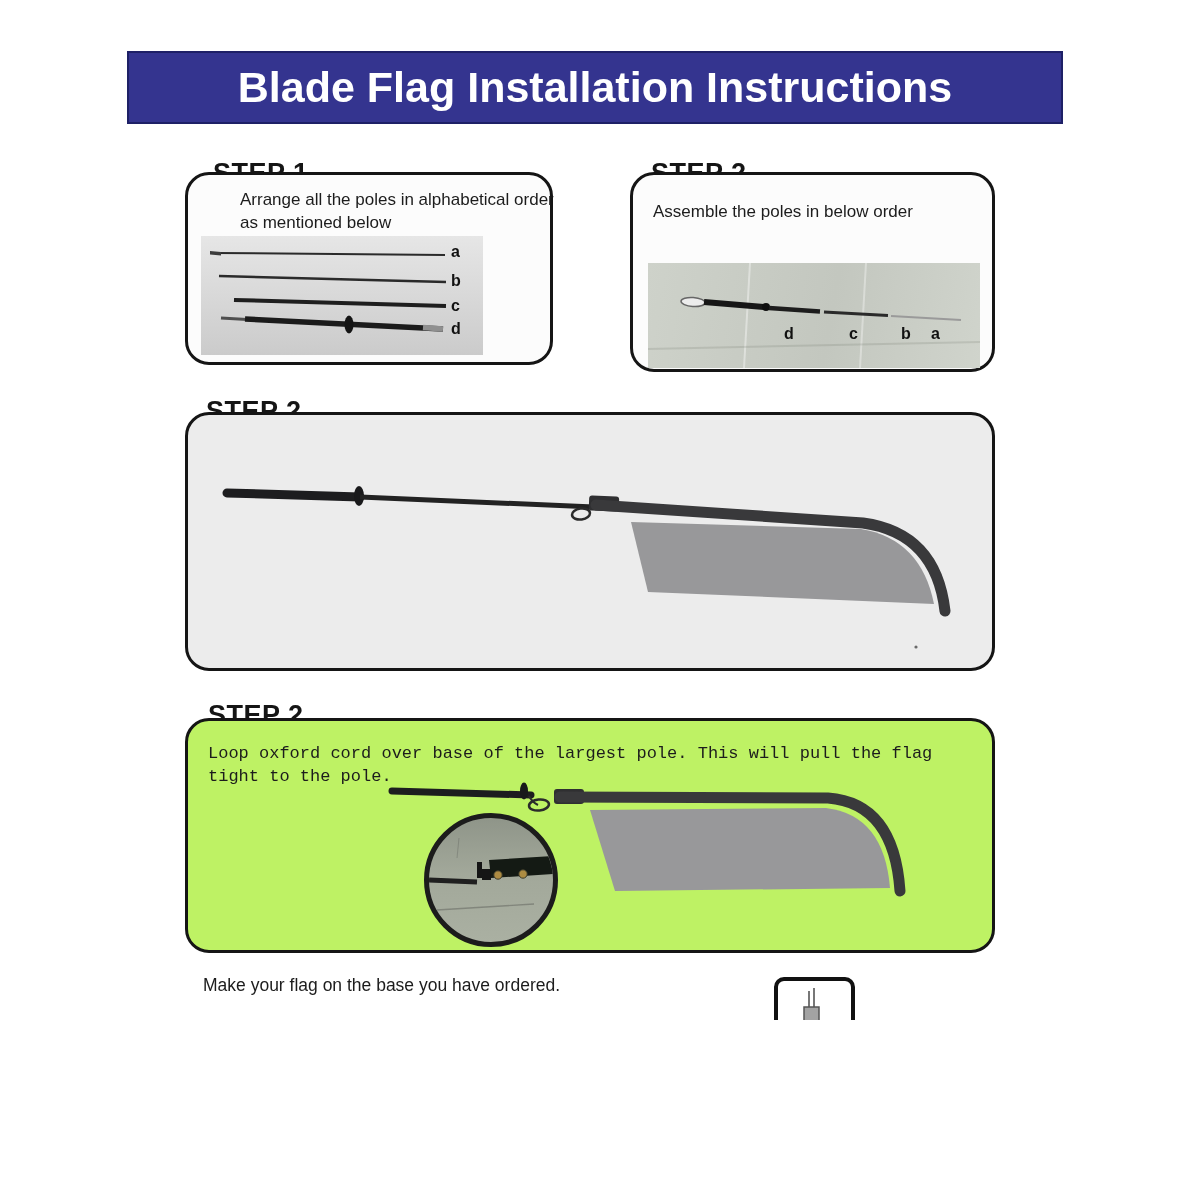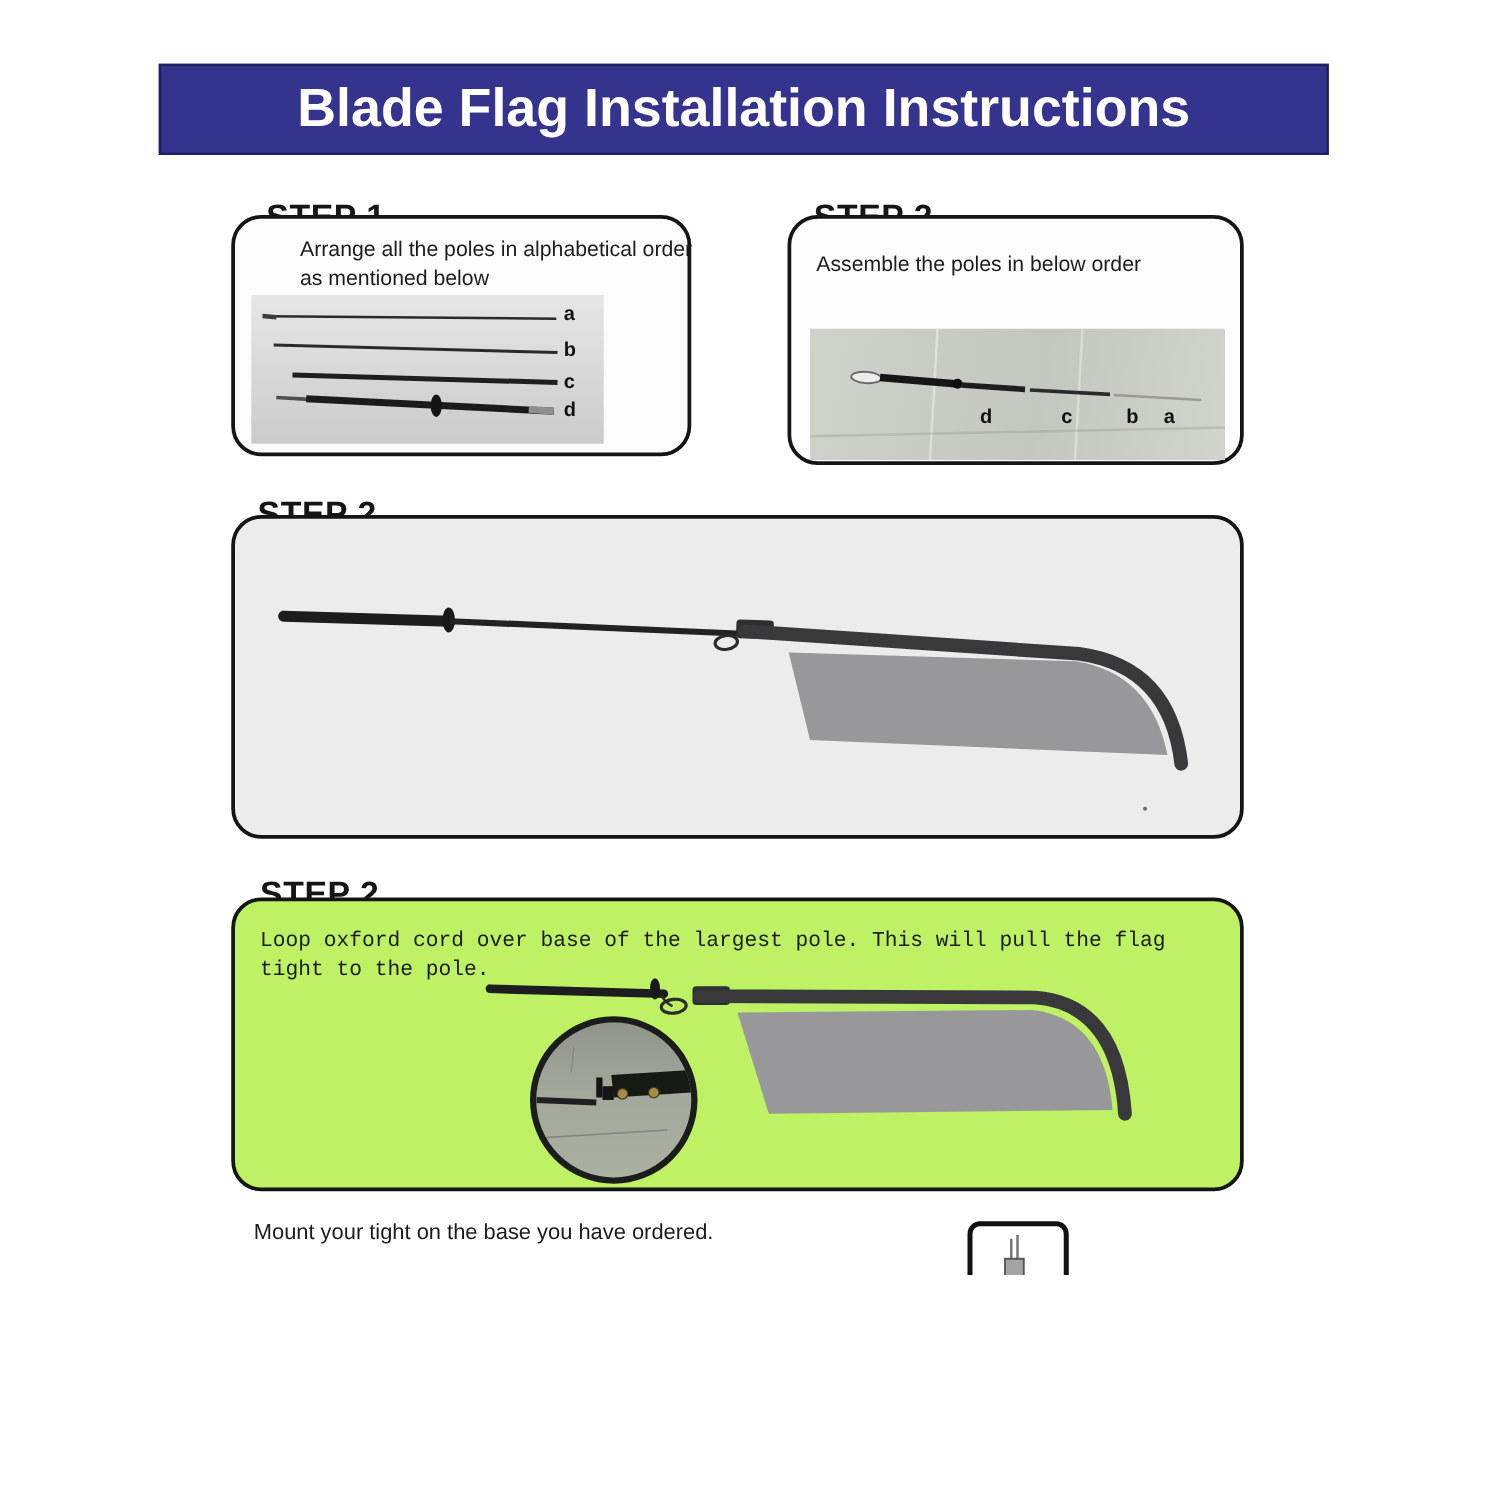--- a/index.html
+++ b/index.html
@@ -155,21 +155,21 @@
         <rect x="53" y="51" width="9" height="11" fill="#151515"></rect>
         <path d="M 60,42 L 124,38 L 124,56 L 62,60 Z" fill="#141a14"></path>
         <circle cx="69" cy="57" r="4.2" fill="#ad8c42" stroke="#3c3c2c" stroke-width="1"></circle>
         <circle cx="94" cy="56" r="4.2" fill="#ad8c42" stroke="#3c3c2c" stroke-width="1"></circle>
         <line x1="8" y1="92" x2="105" y2="86" stroke="rgba(45,45,45,0.3)" stroke-width="1.3"></line>
         <line x1="30" y1="20" x2="28" y2="40" stroke="rgba(45,45,45,0.2)" stroke-width="1"></line>
       </svg>
     </div>
   </section>
 
-  <p class="footer-text">Mount your tight on the base you have ordered.</p>
+  <p class="footer-text">Make your flag on the base you have ordered.</p>
 
   <div class="base-box" id="cross-base-box">
     <svg width="162" height="77" viewBox="0 0 162 77">
       <g stroke="#8a8a8a" stroke-width="3" stroke-linecap="round">
         <line x1="80" y1="24" x2="20" y2="17"></line>
         <line x1="84" y1="23" x2="138" y2="13"></line>
         <line x1="80" y1="28" x2="7" y2="69"></line>
         <line x1="85" y1="28" x2="160" y2="69"></line>
       </g>
       <ellipse cx="82" cy="11" rx="5" ry="4" fill="#9c9c9c" stroke="#4a4a4a" stroke-width="1.2"></ellipse>

